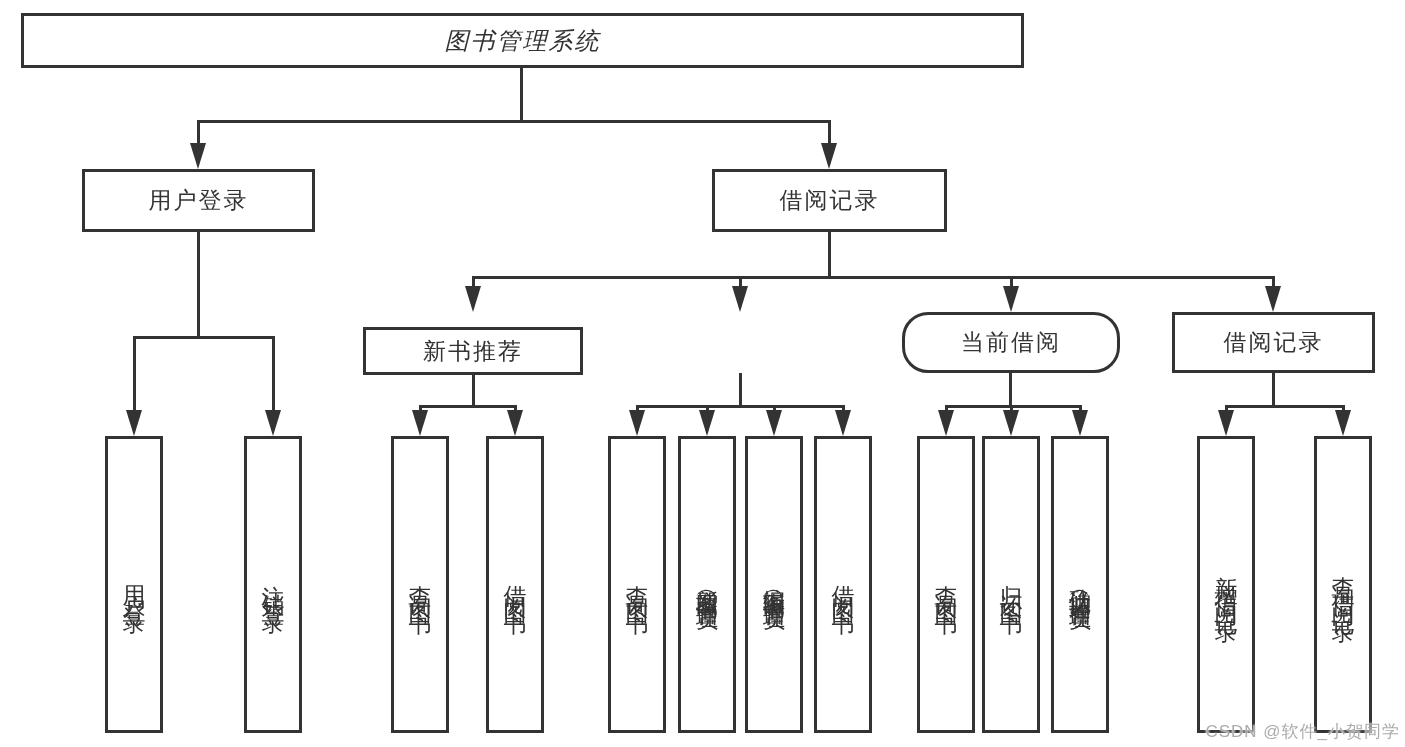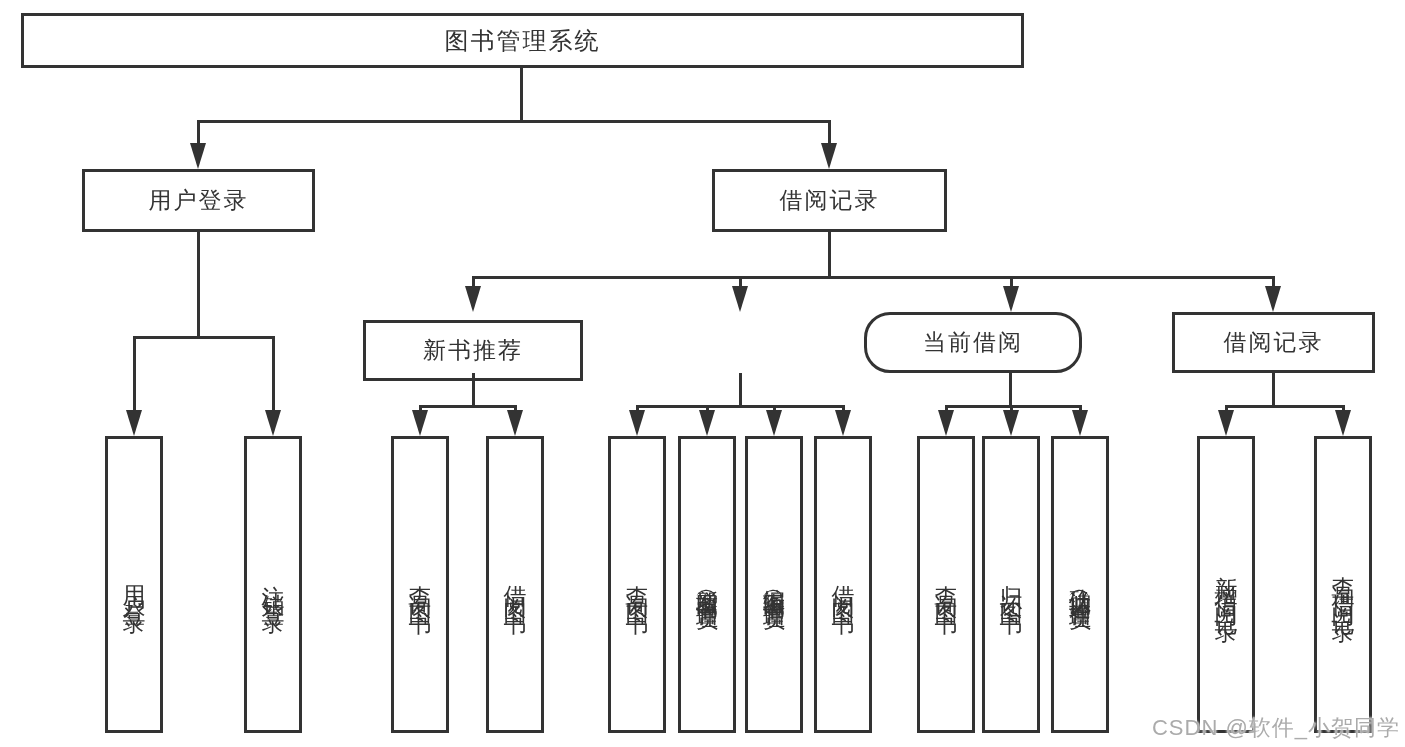--- a/index.html
+++ b/index.html
@@ -7,37 +7,37 @@
   .canvas {
     position:relative; width:1405px; height:747px; background:#ffffff;
     font-family:"Liberation Sans","DejaVu Sans",sans-serif; overflow:hidden;
   }
   .box {
     position:absolute; box-sizing:border-box; background:#ffffff;
     border:3px solid #333333; color:#333333;
     display:flex; align-items:center; justify-content:center;
     font-size:23px; letter-spacing:2px; text-align:center;
   }
-  .root { font-size:24px; }
+  .root { font-size:24px;font-style:italic; }
   .leaf { top:436px; height:297px; width:58px; }
   .vtext {
     writing-mode:vertical-rl; text-orientation:mixed;
     letter-spacing:9px; font-size:23px; line-height:1;
   }
   .vtext.tight { letter-spacing:3px; font-size:22px; }
   .vl { position:absolute; width:3px; background:#333333; }
   .hl { position:absolute; height:3px; background:#333333; }
   .arrow {
     position:absolute; width:0; height:0;
     border-left:8px solid transparent; border-right:8px solid transparent;
     border-top:26px solid #333333;
   }
   .watermark {
     position:absolute; right:5px; bottom:4px; z-index:5;
-    font-size:22px; color:#ababab; letter-spacing:1px;
+    font-size:17px; color:#ababab; letter-spacing:1px;
     text-shadow:0 0 3px #ffffff, 0 0 2px #ffffff;
   }
 </style>
 </head>
 <body>
 
 <div class="canvas">
 
   <div class="box root" style="left:21px; top:13px; width:1003px; height:55px;">
     <span>图书管理系统</span>
@@ -68,24 +68,24 @@
   <div class="hl" style="left:472px; top:276px; width:803px;"></div>
   <div class="vl" style="left:472px; top:276px; height:12px;"></div>
   <div class="arrow" style="left:465px; top:286px;"></div>
   <div class="vl" style="left:739px; top:276px; height:12px;"></div>
   <div class="arrow" style="left:732px; top:286px;"></div>
   <div class="vl" style="left:1010px; top:276px; height:12px;"></div>
   <div class="arrow" style="left:1003px; top:286px;"></div>
   <div class="vl" style="left:1272px; top:276px; height:12px;"></div>
   <div class="arrow" style="left:1265px; top:286px;"></div>
 
-  <div class="box" style="left:363px; top:320px; width:220px; height:61px;justify-content:center;">
+  <div class="box" style="left:363px; top:327px; width:220px; height:48px;justify-content:center;">
     <span>新书推荐</span>
   </div>
-  <div class="box" style="left:864px; top:312px; width:218px; height:61px;border-radius:26px;">
+  <div class="box" style="left:902px; top:312px; width:218px; height:61px;border-radius:26px;">
     <span>当前借阅</span>
   </div>
   <div class="box" style="left:1172px; top:312px; width:203px; height:61px;">
     <span>借阅记录</span>
   </div>
 
   <div class="vl" style="left:472px; top:373px; height:35px;"></div>
   <div class="hl" style="left:419px; top:405px; width:97px;"></div>
   <div class="vl" style="left:419px; top:405px; height:9px;"></div>
   <div class="arrow" style="left:412px; top:410px;"></div>

